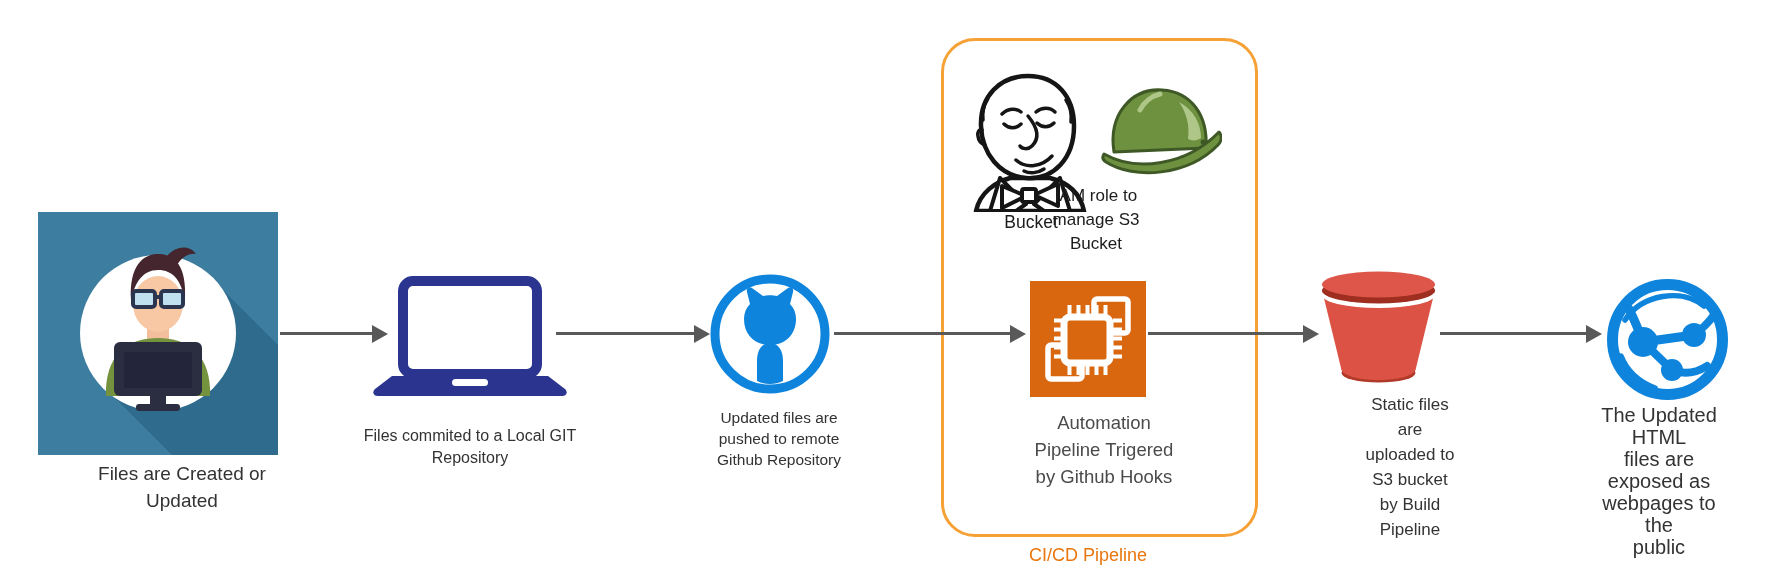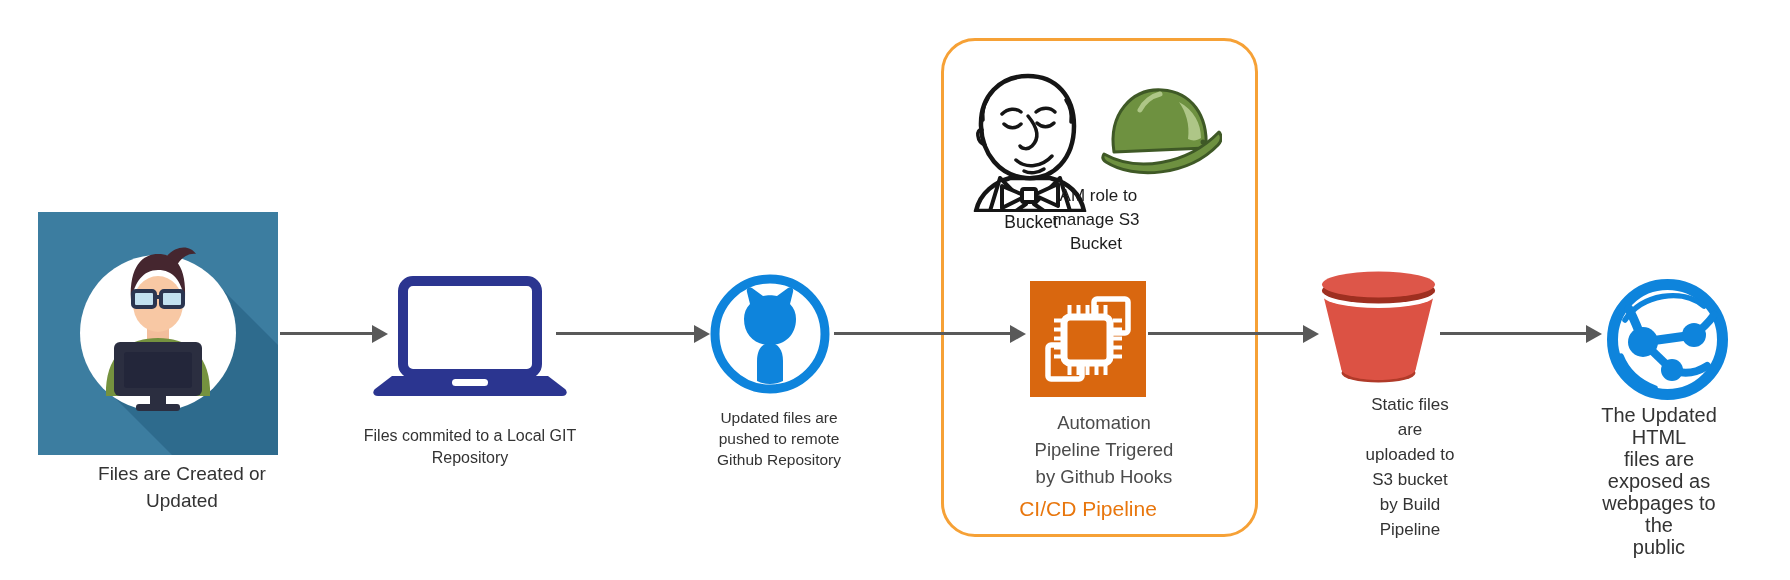--- a/index.html
+++ b/index.html
@@ -14,21 +14,21 @@
   #canvas{position:relative;width:1790px;height:580px;background:#fff;overflow:hidden;
           font-family:"Liberation Sans",sans-serif;color:var(--label_text);}
   .label{position:absolute;transform:translateX(-50%);text-align:center;
          white-space:pre-line;color:var(--label_text);z-index:4;}
   .lbl-creator{font-size:19px;line-height:27px;}
   .lbl-laptop{font-size:16px;line-height:22px;}
   .lbl-github{font-size:15.5px;line-height:21px;text-align:center;}
   .lbl-jenkins{font-size:17.5px;color:#1c1c1c;}
   .lbl-hat{font-size:17px;line-height:24px;color:#1c1c1c;}
   .lbl-auto{font-size:18.5px;line-height:27px;color:var(--label_soft);}
-  .lbl-cicd{font-size:21px;color:var(--cicd_text);}
+  .lbl-cicd{font-size:18px;color:var(--cicd_text);margin-top:48px;}
   .lbl-bucket{font-size:17px;line-height:25px;}
   .lbl-globe{font-size:20px;line-height:22px;}
   .node{position:absolute;z-index:3;}
   .arrow{position:absolute;height:3px;background:var(--arrow_gray);z-index:5;}
   .arrow::after{content:'';position:absolute;right:-16px;top:-7.5px;width:0;height:0;
     border-top:9px solid transparent;border-bottom:9px solid transparent;
     border-left:16px solid var(--arrow_gray);}
   .pipeline-box{position:absolute;left:941px;top:38px;width:311px;height:493px;
     border:3px solid var(--box_border);border-radius:34px;z-index:1;background:transparent;}
   

